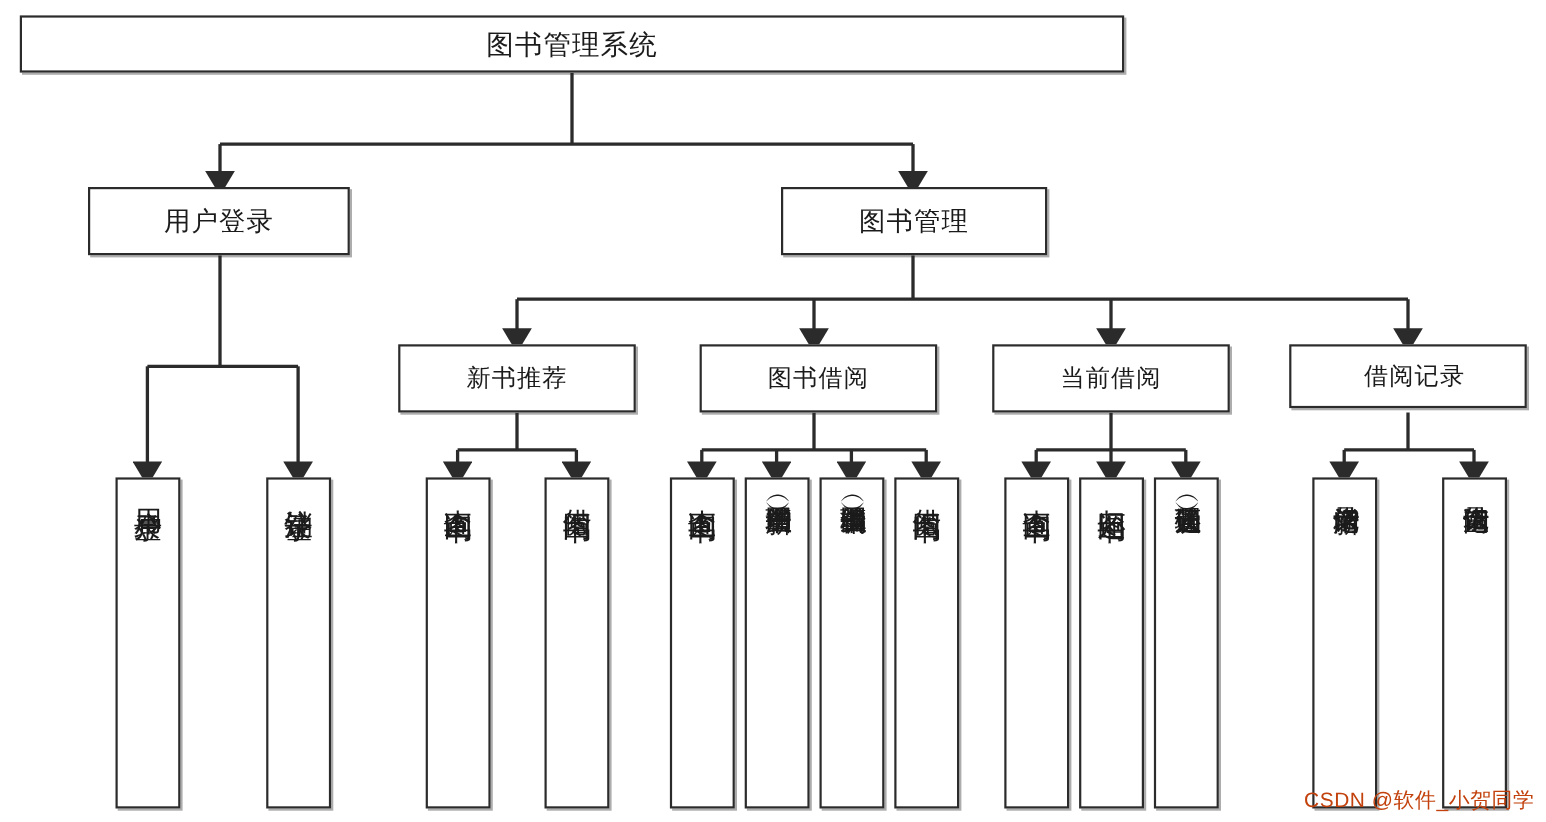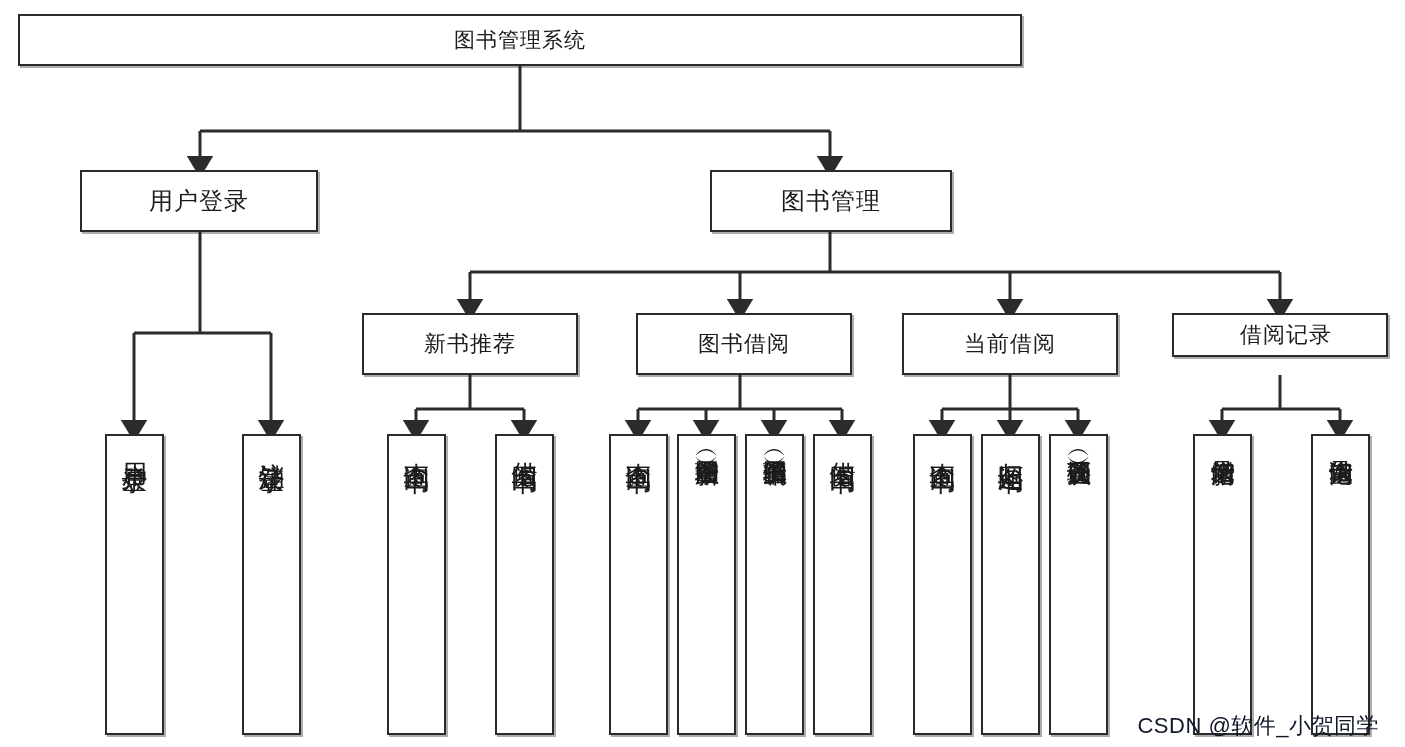--- a/index.html
+++ b/index.html
@@ -25,43 +25,43 @@
     color:#1b1b1b;
     z-index:2;
   }
   .node .lbl{display:block;text-align:center;white-space:pre-line;}
 
   
   .node.h .lbl{
     writing-mode:horizontal-tb;
     letter-spacing:1px;
   }
-  .node.root .lbl{font-size:21px;}
+  .node.root .lbl{font-size:25px;}
   .node.lvl1 .lbl{font-size:24px;}
   .node.lvl2 .lbl{font-size:22px;text-align:right;}
 
   
   .node.v{
     align-items:flex-start;
     padding-top:6px;
   }
   .node.v .lbl{
     writing-mode:vertical-rl;
     text-orientation:upright;
     font-size:26px;
     line-height:1.04;
     letter-spacing:2px;
   }
   .node.v.tight .lbl{font-size:24px;letter-spacing:0px;}
 
   #watermark{
     position:absolute;
-    right:26px;bottom:6px;
-    font-size:22px;
-    color:#0f172a;
+    right:10px;bottom:6px;
+    font-size:19px;
+    color:#c2410c;
     letter-spacing:.5px;
     z-index:5;
     white-space:nowrap;
   }
 </style>
 </head>
 <body>
 
 <div id="stage">
 
@@ -132,21 +132,21 @@
   </div>
 
   <div class="node h lvl2" style="left:636px;top:313px;width:216px;height:62px;">
     <span class="lbl">图书借阅</span>
   </div>
 
   <div class="node h lvl2" style="left:902px;top:313px;width:216px;height:62px;">
     <span class="lbl">当前借阅</span>
   </div>
 
-  <div class="node h lvl2" style="left:1172px;top:313px;width:216px;height:44px;padding-left:12px;">
+  <div class="node h lvl2" style="left:1172px;top:313px;width:216px;height:58px;padding-left:12px;">
     <span class="lbl">借阅记录</span>
   </div>
 
   <div class="node v" style="left:105px;top:434px;width:59px;height:301px;">
     <span class="lbl">用户登录</span>
   </div>
   <div class="node v" style="left:242px;top:434px;width:59px;height:301px;">
     <span class="lbl">注销登录</span>
   </div>
 

